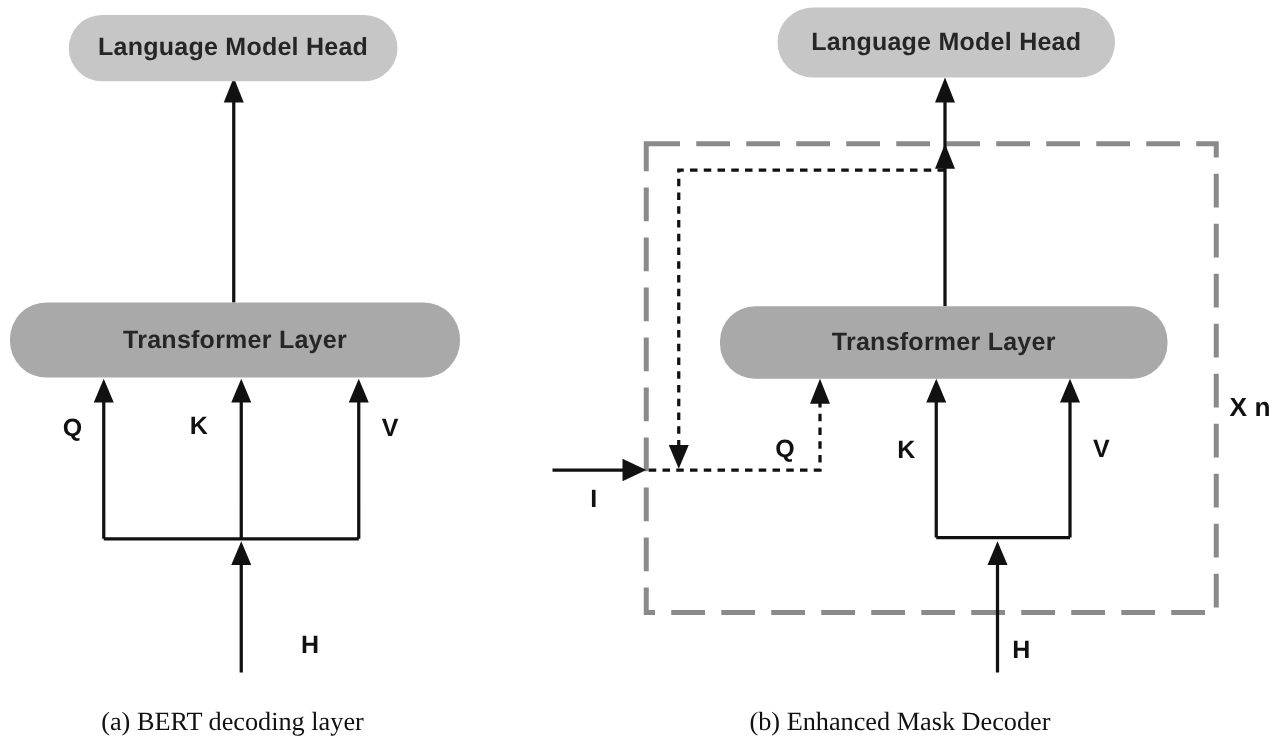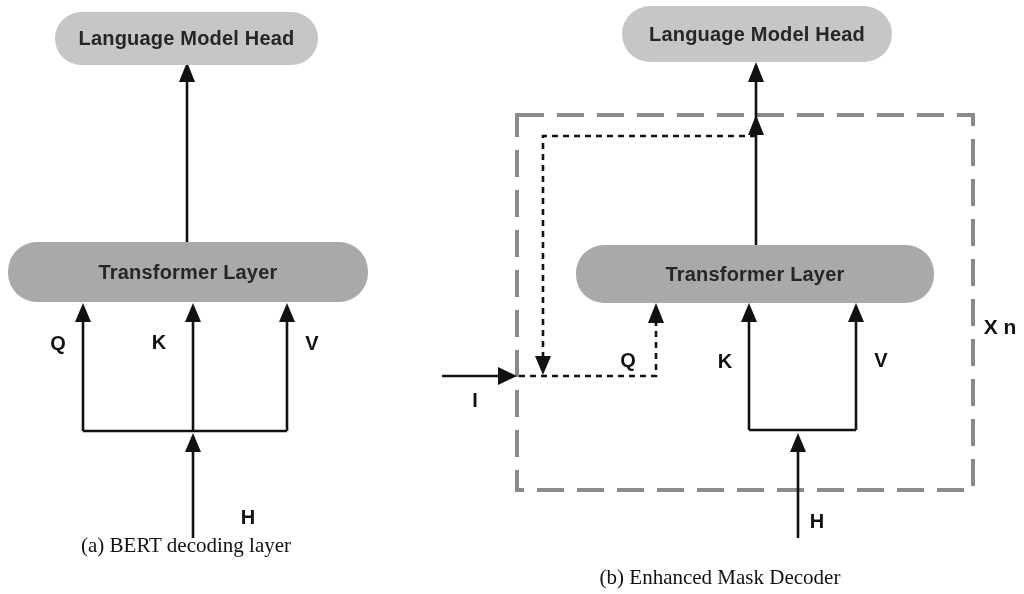--- a/index.html
+++ b/index.html
@@ -116,21 +116,21 @@
   <div class="node light" style="left:55px; top:12px; width:263px; height:53px; border-radius:27px;">
     <span>Language Model Head</span>
   </div>
   <div class="node dark" style="left:8px; top:242px; width:360px; height:60px; border-radius:29px;">
     <span>Transformer Layer</span>
   </div>
   <div class="lbl" style="left:58px; top:343px;">Q</div>
   <div class="lbl" style="left:159px; top:342px;">K</div>
   <div class="lbl" style="left:312px; top:343px;">V</div>
   <div class="lbl" style="left:248px; top:517px;">H</div>
-  <div class="caption" style="left:186px; top:533px;">(a) BERT decoding layer</div>
+  <div class="caption" style="left:186px; top:565px;">(a) BERT decoding layer</div>
 
   <div class="node light" style="left:622px; top:6px; width:270px; height:56px; border-radius:28px;">
     <span>Language Model Head</span>
   </div>
   <div class="node dark" style="left:576px; top:245px; width:358px; height:58px; border-radius:28px;">
     <span>Transformer Layer</span>
   </div>
   <div class="lbl" style="left:628px; top:360px;">Q</div>
   <div class="lbl" style="left:725px; top:361px;">K</div>
   <div class="lbl" style="left:881px; top:360px;">V</div>

